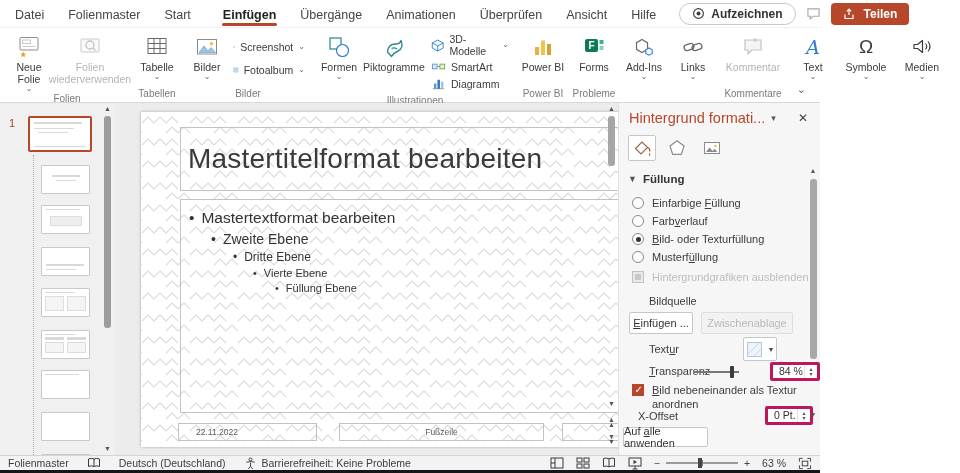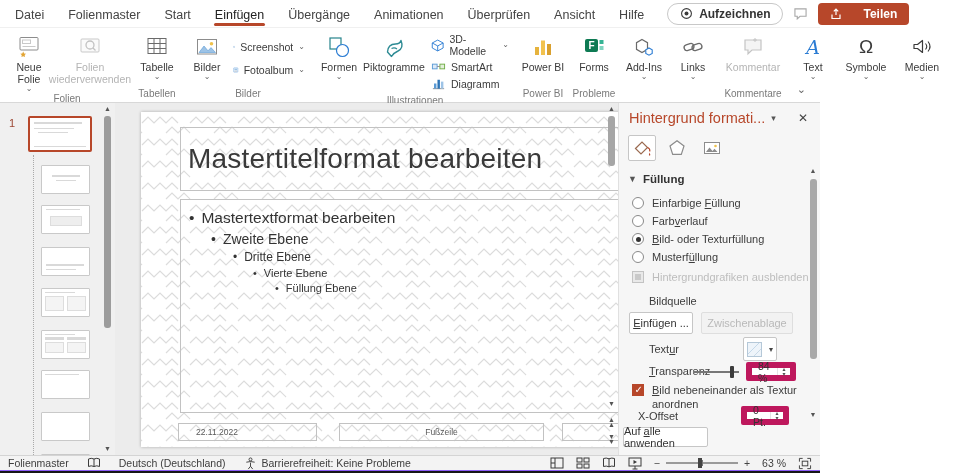--- a/index.html
+++ b/index.html
@@ -1,28 +1,28 @@
 <!DOCTYPE html>
 <html><head>
 <meta charset="utf-8">
 <style>
   * { margin:0; padding:0; box-sizing:border-box; font-family:"Liberation Sans",sans-serif; }
   html,body { width:960px; height:473px; overflow:hidden; }
-  .app { position:relative; width:820px; height:473px; background:#8b5cf6; color:#3b3b3b; }
+  .app { position:relative; width:820px; height:473px; background:#0f172a; color:#3b3b3b; }
 
   
   .menubar { position:absolute; top:0; left:0; right:0; height:28px; display:flex; align-items:center;
              padding:0 10px 0 14px; background:#fff; border-bottom:1px solid #f0f0f0; }
   .mi { font-size:12.5px; color:#444; margin-right:22px; padding:7px 1px 5px; position:relative; cursor:default; }
-  .mi.active { font-weight:normal; color:#222; }
+  .mi.active { font-weight:bold; color:#222;margin-left:8px; }
   .mi.active::after { content:""; position:absolute; left:0; right:0; bottom:1px; height:3px; background:#b7472a; border-radius:2px; }
   .mbar-right { margin-left:auto; display:flex; align-items:center; gap:10px; }
   .record-btn { display:flex; align-items:center; gap:6px; border:1px solid #c8c8c8; border-radius:14px;
                 padding:3px 12px; font-size:12px; font-weight:bold; color:#333; background:#fff; }
-  .share-btn { display:flex; align-items:center; gap:21px; background:#b7472a; color:#fff; border-radius:4px;
+  .share-btn { display:flex; align-items:center; gap:9px; background:#b7472a; color:#fff; border-radius:4px;
                padding:4px 12px; font-size:12px; font-weight:bold; }
 
   
   .ribbon { position:absolute; top:28px; left:0; right:0; height:75px; background:#fff;
             border-bottom:1px solid #d8d8d8; display:flex; align-items:stretch; padding:2px 4px 0 6px; }
   .rgroup { display:flex; flex-direction:column; }
   .rrow { display:flex; flex:1; align-items:stretch; }
   .glabel { height:15px; font-size:10px; color:#7a7a7a; text-align:center; line-height:13px; }
   .gdiv { width:1px; background:#e4e4e4; margin:4px 3px 4px 3px; }
   .rbtn-lg { display:flex; flex-direction:column; align-items:center; padding-top:4px; gap:1px;
@@ -97,22 +97,22 @@
   .pbtn { position:absolute; height:22px; background:#fff; border:1px solid #c6c6c6; border-radius:2px;
           font-size:11px; color:#333; display:flex; align-items:center; justify-content:center; }
   .pbtn.dis { color:#b9b9b9; border-color:#dedede; background:#f2f2f2; }
   .texture-dd { position:absolute; top:234px; left:124px; width:34px; height:24px; border:1px solid #c6c6c6; background:#fff;
                 border-radius:2px; display:flex; align-items:center; justify-content:space-between; padding:0 3px; }
   .tex-preview { width:15px; height:15px; border:1px solid #b5c8d8;
                  background:linear-gradient(135deg,#eef4fa 40%,#bcd3e6 42%,#eef4fa 44%,#eef4fa 70%,#9db8cf 72%,#eef4fa 74%); }
   .ddc { font-size:8px; color:#444; }
   .slider { position:absolute; height:2px; background:#777; }
   .slider .knob { position:absolute; top:-5px; width:4px; height:12px; background:#3c3c3c; border-radius:1px; }
-  .spin { position:absolute; height:19px; background:#fff; border:6px solid #be185d; border-radius:2px;
-          font-size:10.5px; color:#333; display:flex; align-items:center; }
+  .spin { position:absolute; height:19px; background:#fff; border:3px solid #be185d; border-radius:2px;
+          font-size:10.5px; color:#333; display:flex; align-items:flex-start;margin-left:24px; }
   .spin .val { flex:1; padding-left:6px; }
   .spin .arr { width:13px; display:flex; flex-direction:column; align-items:center; justify-content:center;
                font-size:6px; color:#555; line-height:5px; border-left:1px solid #e4e4e4; height:100%; }
   .pscroll { position:absolute; right:2px; width:10px; }
   .pscroll .thumb { position:absolute; left:1.5px; width:7px; background:#a8a8a8; border-radius:3px; }
 
   
   .statusbar { position:absolute; left:0; right:0; top:455px; height:15px; background:#f3f3f3; border-top:1px solid #d4d4d4;
                display:flex; align-items:center; font-size:10.5px; color:#3d3d3d; padding:0 8px; }
   .sb-item { display:flex; align-items:center; gap:5px; margin-right:18px; }

